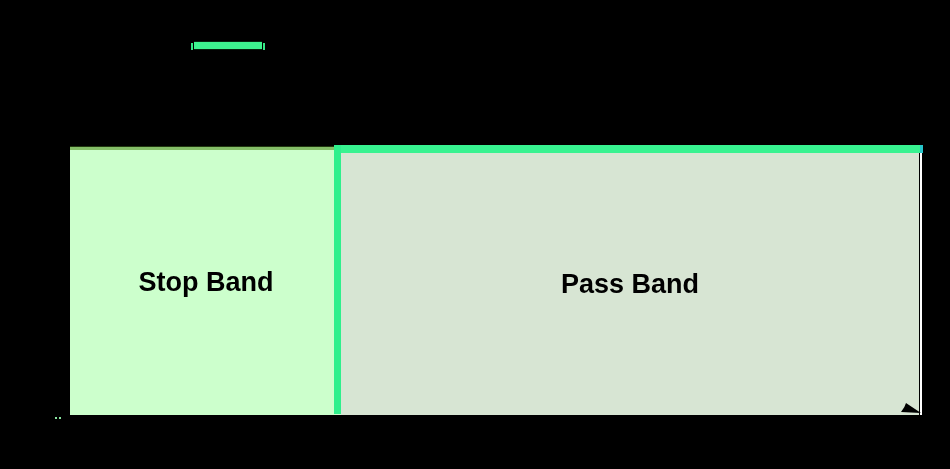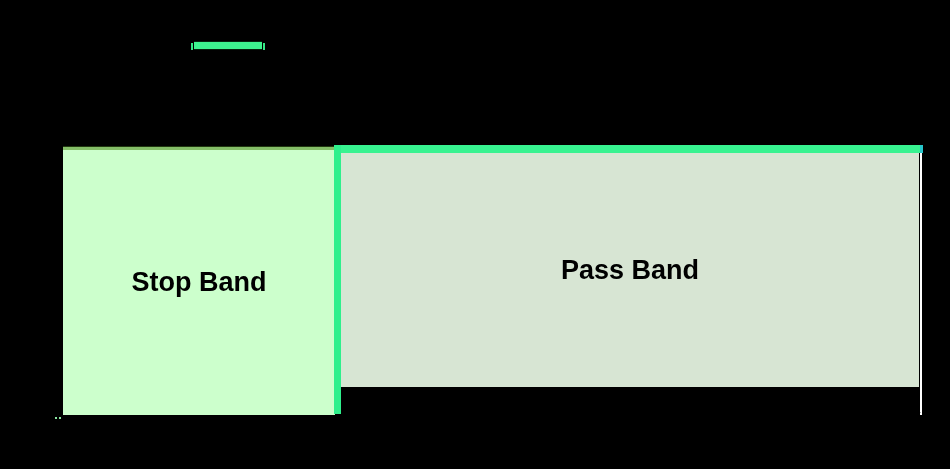--- a/index.html
+++ b/index.html
@@ -18,30 +18,30 @@
     border-top:1.5px solid #07240f;
     border-bottom:1.5px solid #07240f;
     box-sizing:border-box;
   }
   .legend-tick{position:absolute;top:3px;width:2px;height:7px;background:#35e985;}
   .legend-tick.left{left:0px;}
   .legend-tick.right{right:0px;}
 
   
   .stop-band{
-    position:absolute;left:63px;top:147px;width:272px;height:268px;
+    position:absolute;left:70px;top:147px;width:272px;height:268px;
     background:#ccffcc;
     border-top:3px solid #85bf68;
     box-shadow:0 -1px 0 #20370f;
     box-sizing:border-box;
     display:flex;align-items:center;justify-content:center;
   }
   
   .pass-band{
-    position:absolute;left:341px;top:153px;width:578px;height:234px;
+    position:absolute;left:341px;top:153px;width:578px;height:262px;
     background:#d7e5d3;
     display:flex;align-items:center;justify-content:center;
   }
   .band-label{
     color:#000000;
     font-size:27px;
     font-weight:700;
     line-height:1;
   }
   

